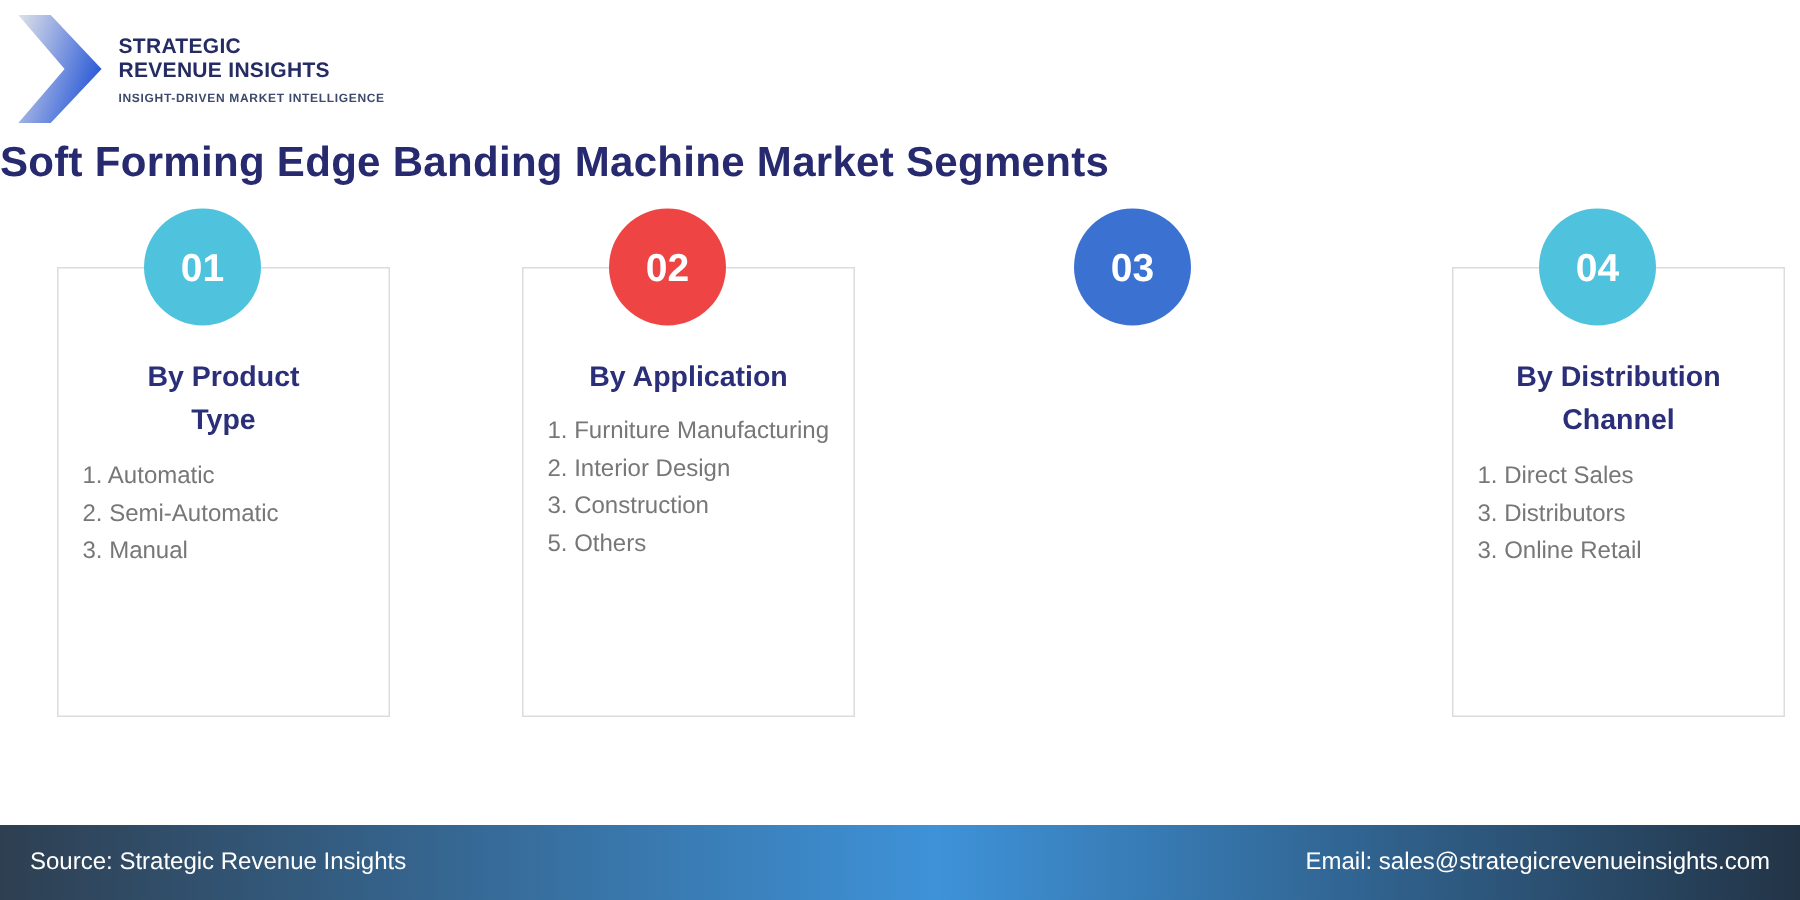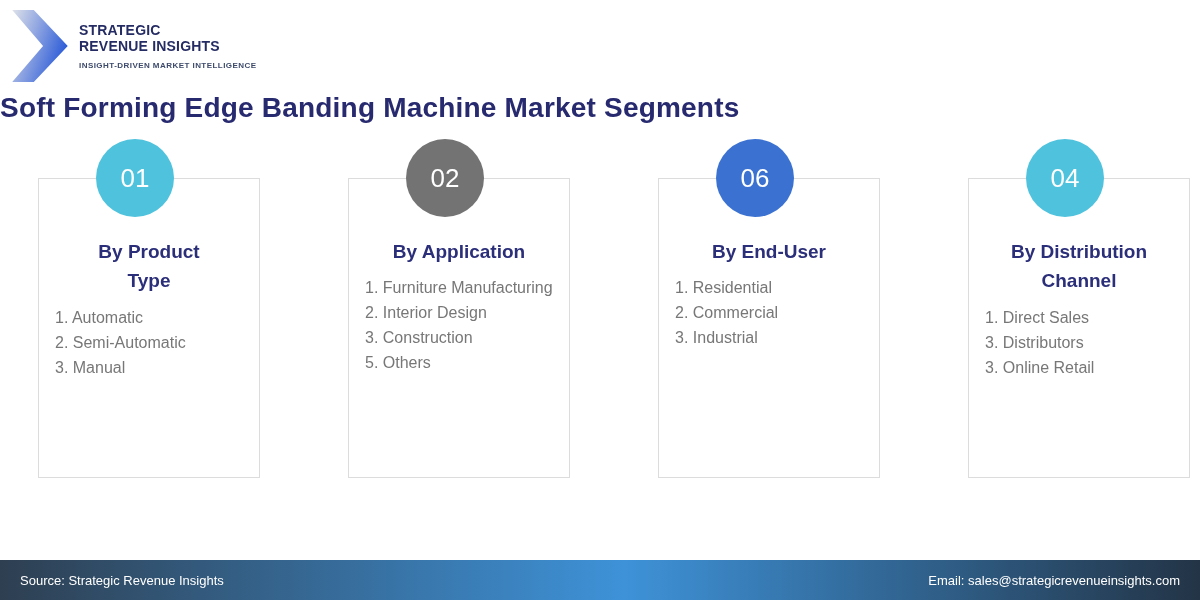--- a/index.html
+++ b/index.html
@@ -72,21 +72,21 @@
     left: 50%;
     transform: translateX(-50%);
     width: 78px;
     height: 78px;
     border-radius: 50%;
     display: flex;
     align-items: center;
     justify-content: center;
     color: #ffffff;
     font-size: 26px;
-    font-weight: normal;
+    font-weight: bold;
     z-index: 2;
   }
   .card {
     position: relative;
     height: 300px;
     border: 1px solid #dcdcdc;
     background: #ffffff;
     padding: 58px 16px 10px 16px;
     margin-left: 28px;
   }
@@ -101,28 +101,28 @@
   }
   .list { color: #777777; font-size: 16px; }
   .list .list-item { line-height: 25px; white-space: nowrap; }
 
   
   .footer {
     position: absolute;
     left: 0;
     bottom: 0;
     width: 100%;
-    height: 40px;
+    height: 50px;
     background: linear-gradient(to right, #2e3f51 0%, #3e92d8 52%, #233446 100%);
     display: flex;
     align-items: center;
     justify-content: space-between;
     padding: 0 20px;
     color: #ffffff;
-    font-size: 13px;
+    font-size: 16px;
   }
 </style>
 </head>
 <body>
 
 <div class="page">
 
   <div class="logo">
     <svg class="logo-icon" viewBox="0 0 56 70" xmlns="http://www.w3.org/2000/svg">
       <defs>
@@ -151,42 +151,34 @@
         <div class="card-heading">By Product Type</div>
         <div class="list">
             <div class="list-item">1. Automatic</div>
             <div class="list-item">2. Semi-Automatic</div>
             <div class="list-item">3. Manual</div>
           </div>
       </div>
     </div>
 
     <div class="column">
-      <div class="badge" style="background-color: #737373; text-align: right;">02</div>
+      <div class="badge" style="background-color: #ef4444; text-align: right;">02</div>
       <div class="card">
         <div class="card-heading">By Application</div>
         <div class="list">
             <div class="list-item">1. Furniture Manufacturing</div>
             <div class="list-item">2. Interior Design</div>
             <div class="list-item">3. Construction</div>
             <div class="list-item">5. Others</div>
           </div>
       </div>
     </div>
 
     <div class="column">
-      <div class="badge" style="background-color: rgb(59, 114, 210);">06</div>
-      <div class="card">
-        <div class="card-heading">By End-User</div>
-        <div class="list">
-            <div class="list-item">1. Residential</div>
-            <div class="list-item">2. Commercial</div>
-            <div class="list-item">3. Industrial</div>
-          </div>
-      </div>
+      <div class="badge" style="background-color: rgb(59, 114, 210);">03</div>
     </div>
 
     <div class="column">
       <div class="badge" style="background-color: rgb(79, 194, 221);">04</div>
       <div class="card">
         <div class="card-heading">By Distribution Channel</div>
         <div class="list">
             <div class="list-item">1. Direct Sales</div>
             <div class="list-item">3. Distributors</div>
             <div class="list-item">3. Online Retail</div>

